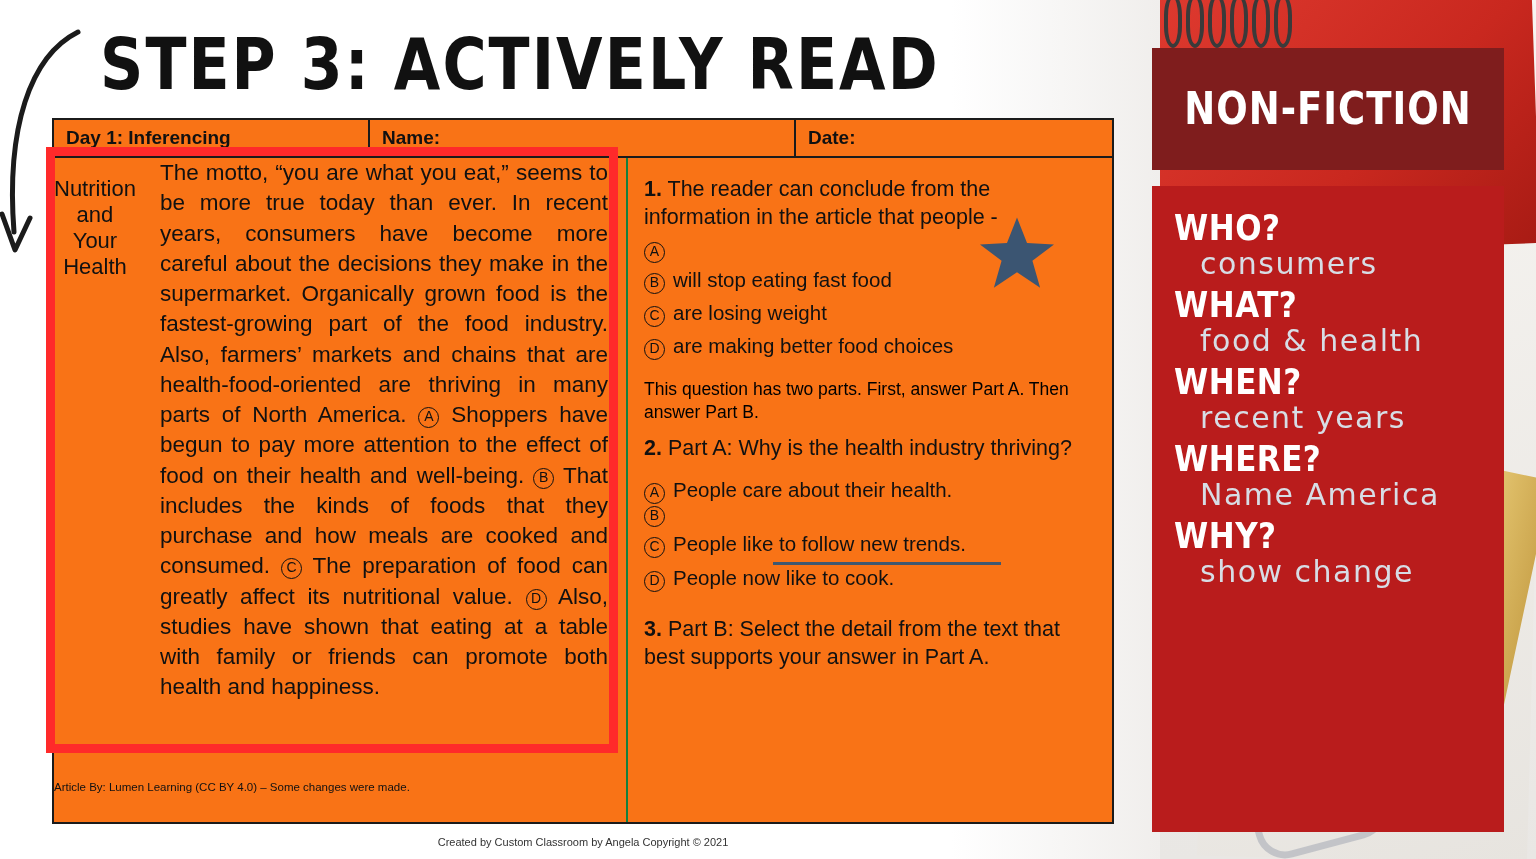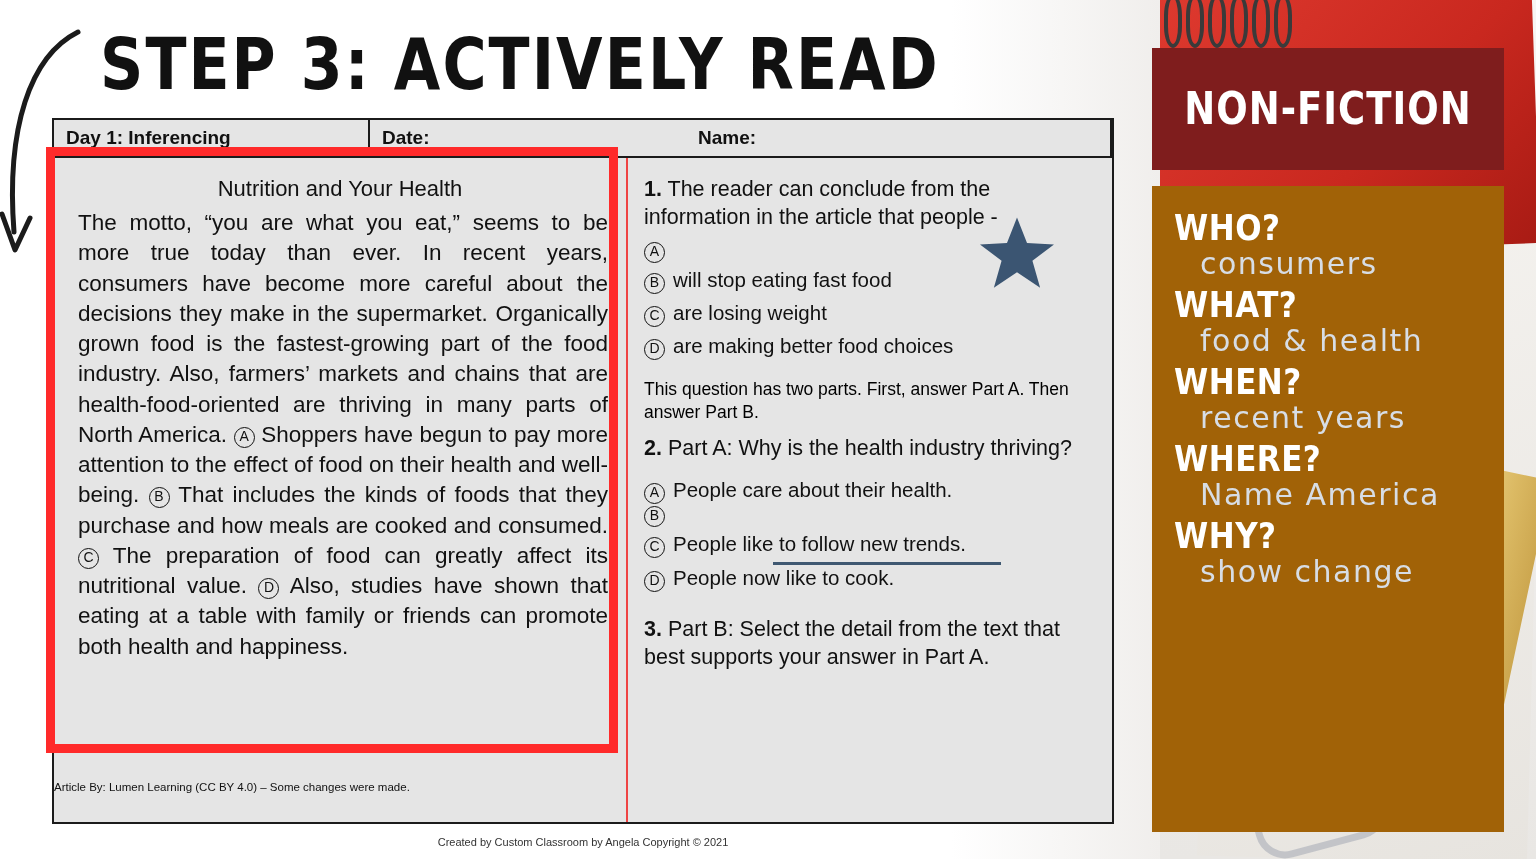--- a/index.html
+++ b/index.html
@@ -116,21 +116,21 @@
     height: 270px;
   }
 
   
   #worksheet {
     position: absolute;
     left: 52px;
     top: 118px;
     width: 1062px;
     height: 706px;
-    background: #e5e5e5;
+    background: #f97316;
     border: 2px solid #1b1b1b;
     box-sizing: border-box;
   }
   .ws-header {
     display: flex;
     height: 38px;
     border-bottom: 2px solid #1b1b1b;
     box-sizing: border-box;
   }
   .ws-header .cell {
@@ -146,25 +146,24 @@
   .ws-header .c1 { width: 316px; border-right: 2px solid #1b1b1b; }
   .ws-header .c2 { width: 426px; border-right: 2px solid #1b1b1b; }
   .ws-header .c3 { flex: 1; }
 
   .ws-body {
     display: flex;
     height: calc(100% - 38px);
   }
   .ws-left {
     width: 574px;
-    border-right: 2px solid #ef4444;
+    border-right: 2px solid #15803d;
     box-sizing: border-box;
     position: relative;
     display: flex;
-    flex-direction: column;
   }
   .ws-right {
     flex: 1;
     box-sizing: border-box;
     padding: 18px 23px 0 16px;
     position: relative;
   }
 
   
   #red-box {
@@ -288,21 +287,21 @@
     letter-spacing: 1px;
     color: #ffffff;
     transform: scaleY(1.18);
   }
   #panel-main {
     position: absolute;
     left: 1152px;
     top: 186px;
     width: 352px;
     height: 646px;
-    background: #a16207;
+    background: #b91c1c;
     padding: 16px 22px 0 22px;
     box-sizing: border-box;
     color: #ffffff;
   }
   .w-label {
     font-family: "DejaVu Sans", sans-serif;
     font-weight: bold;
     font-size: 31px;
     letter-spacing: 0.5px;
     transform: scaleY(1.15);
@@ -348,22 +347,22 @@
 
 <svg id="arrow" viewBox="0 0 110 270">
   <path d="M78 14 C 30 38, 6 110, 14 214" stroke="#1b1b1b" stroke-width="5" fill="none" stroke-linecap="round"></path>
   <path d="M2 196 L15 232 L30 200" stroke="#1b1b1b" stroke-width="5" fill="none" stroke-linecap="round" stroke-linejoin="round"></path>
 </svg>
 
 <div id="worksheet">
 
   <div class="ws-header">
     <div class="cell c1">Day 1: Inferencing</div>
+    <div class="cell c2">Name:</div>
     <div class="cell c3">Date:</div>
-    <div class="cell c2">Name:</div>
   </div>
 
   <div class="ws-body">
 
     <div class="ws-left">
       <div class="passage-title">Nutrition and Your Health</div>
       <div class="passage-text">
         <span>The motto, “you are what you eat,” seems to be more true today than ever. In recent years, consumers have become more careful about the decisions they make in the supermarket. Organically grown food is the fastest-growing part of the food industry. Also, farmers’ markets and chains that are health-food-oriented are thriving in many parts of North America.</span>
         <span class="circ">A</span>
         <span>Shoppers have begun to pay more attention to the effect of food on their health and well-being.</span>

